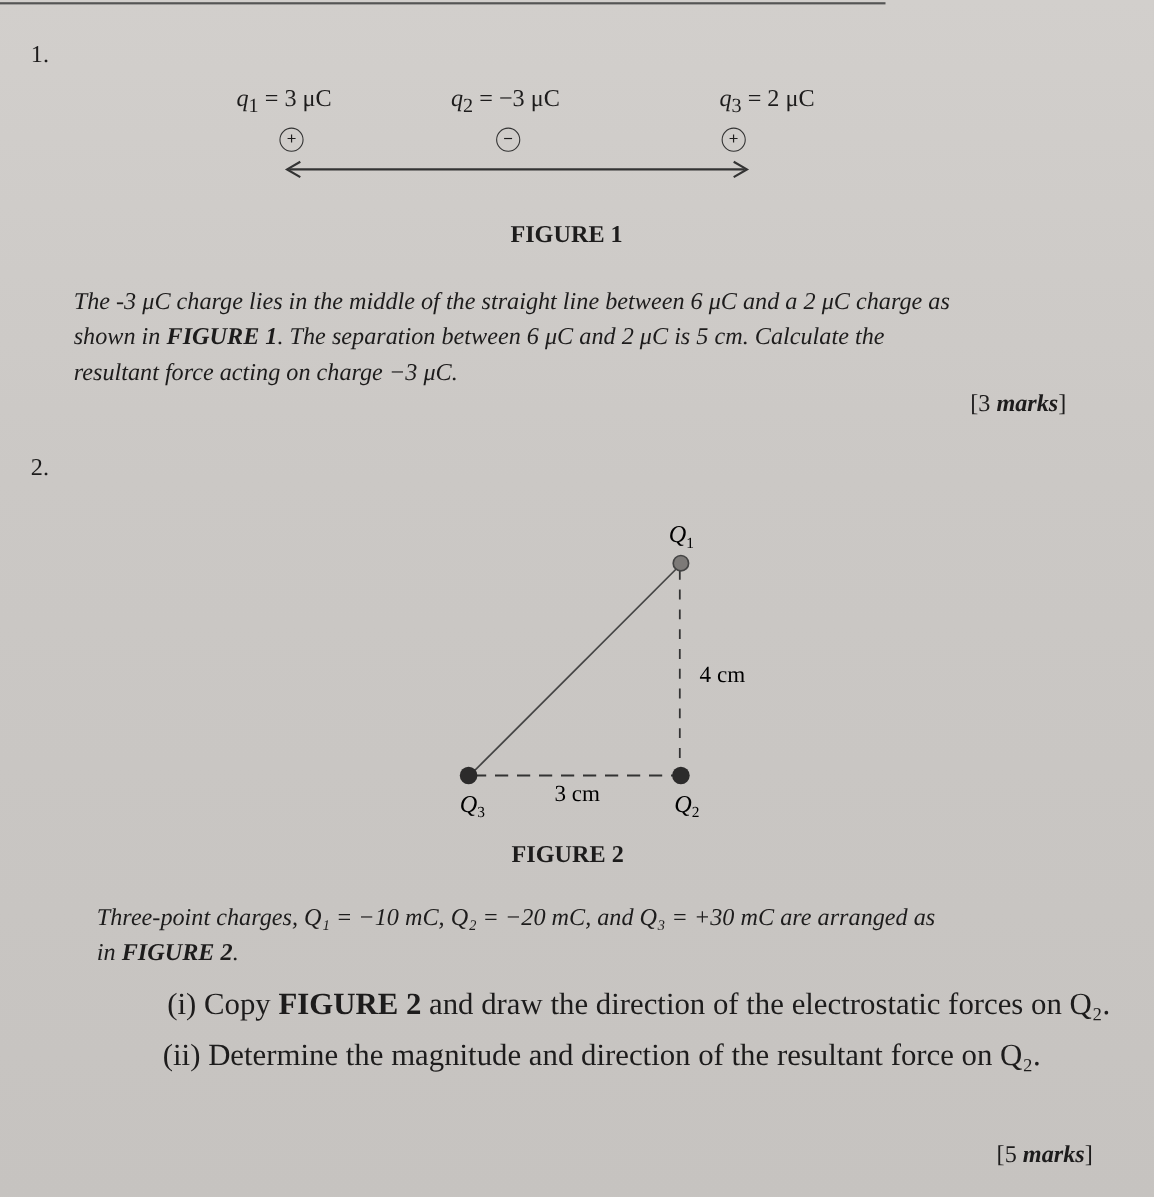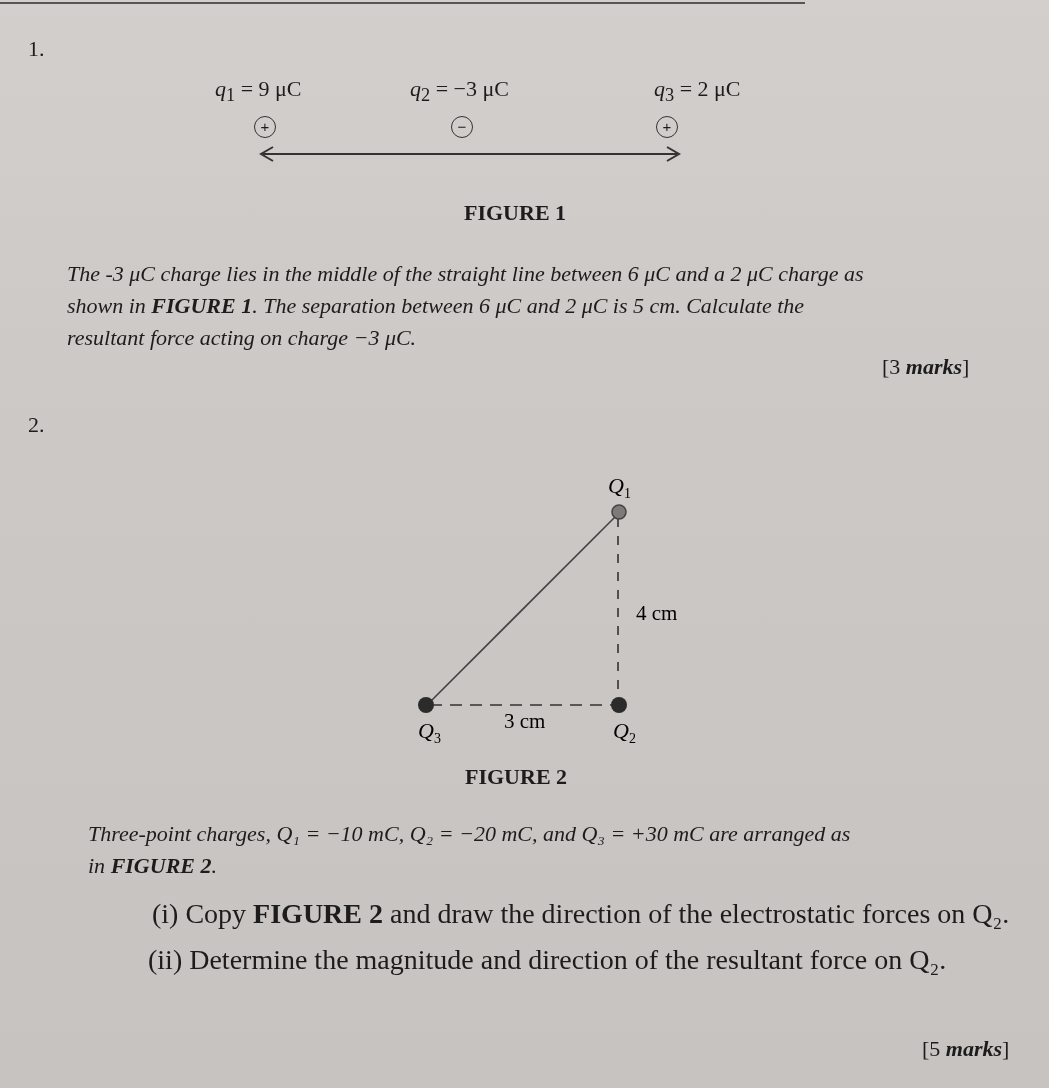--- a/index.html
+++ b/index.html
@@ -39,21 +39,21 @@
 <body>
 
 <div class="page">
   <div class="top-rule"></div>
 
   <div class="qnum" style="left:28px; top:36px;">1.</div>
 
   <div>
     <div class="abs charge-label" style="left:215px; top:76px;">
       <i>q</i><sub>1</sub>
-      <span>= 9 μC</span>
+      <span>= 3 μC</span>
     </div>
     <div class="abs charge-label" style="left:410px; top:76px;">
       <i>q</i><sub>2</sub>
       <span>= −3 μC</span>
     </div>
     <div class="abs charge-label" style="left:654px; top:76px;">
       <i>q</i><sub>3</sub>
       <span>= 2 μC</span>
     </div>
 
@@ -103,16 +103,16 @@
     <div><span>in </span><b>FIGURE 2</b><span>.</span></div>
   </div>
 
   <div class="abs sub-item" style="left:152px; top:898px;">
     <span>(i) Copy </span><b>FIGURE 2</b><span> and draw the direction of the electrostatic forces on Q₂.</span>
   </div>
   <div class="abs sub-item" style="left:148px; top:944px;">
     <span>(ii) Determine the magnitude and direction of the resultant force on Q₂.</span>
   </div>
 
-  <div class="abs marks" style="left:906px; top:1036px;margin-left:16px;">
+  <div class="abs marks" style="left:906px; top:1036px;">
     <span>[5 </span><i>marks</i><span>]</span>
   </div>
 </div>
 
 </body></html>

